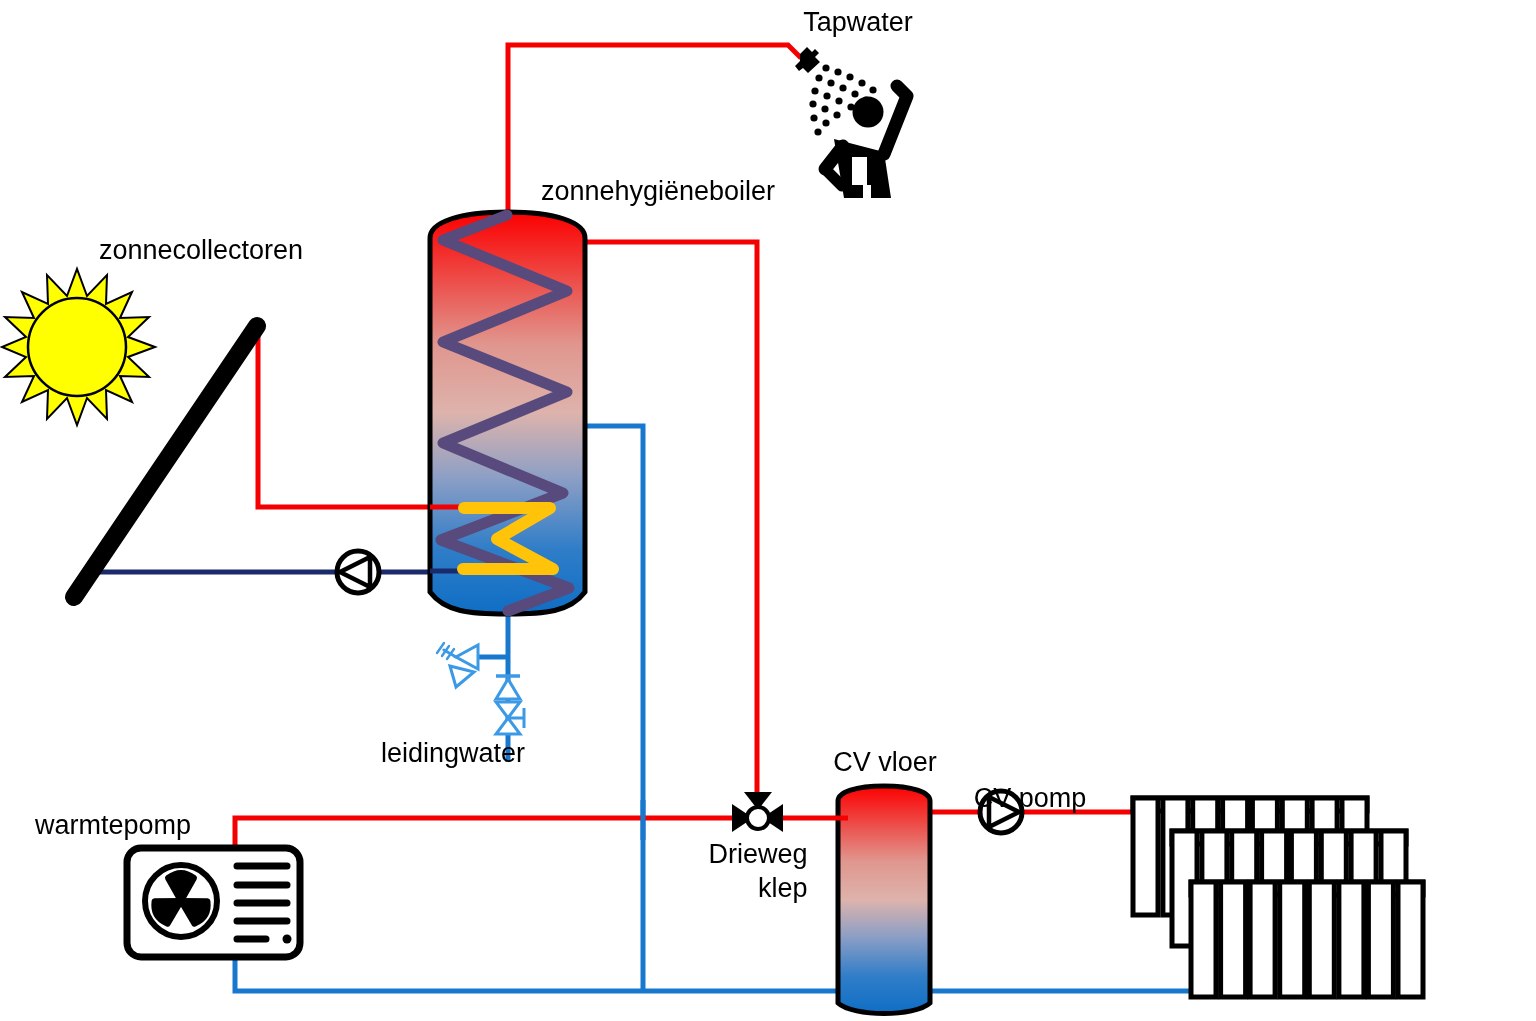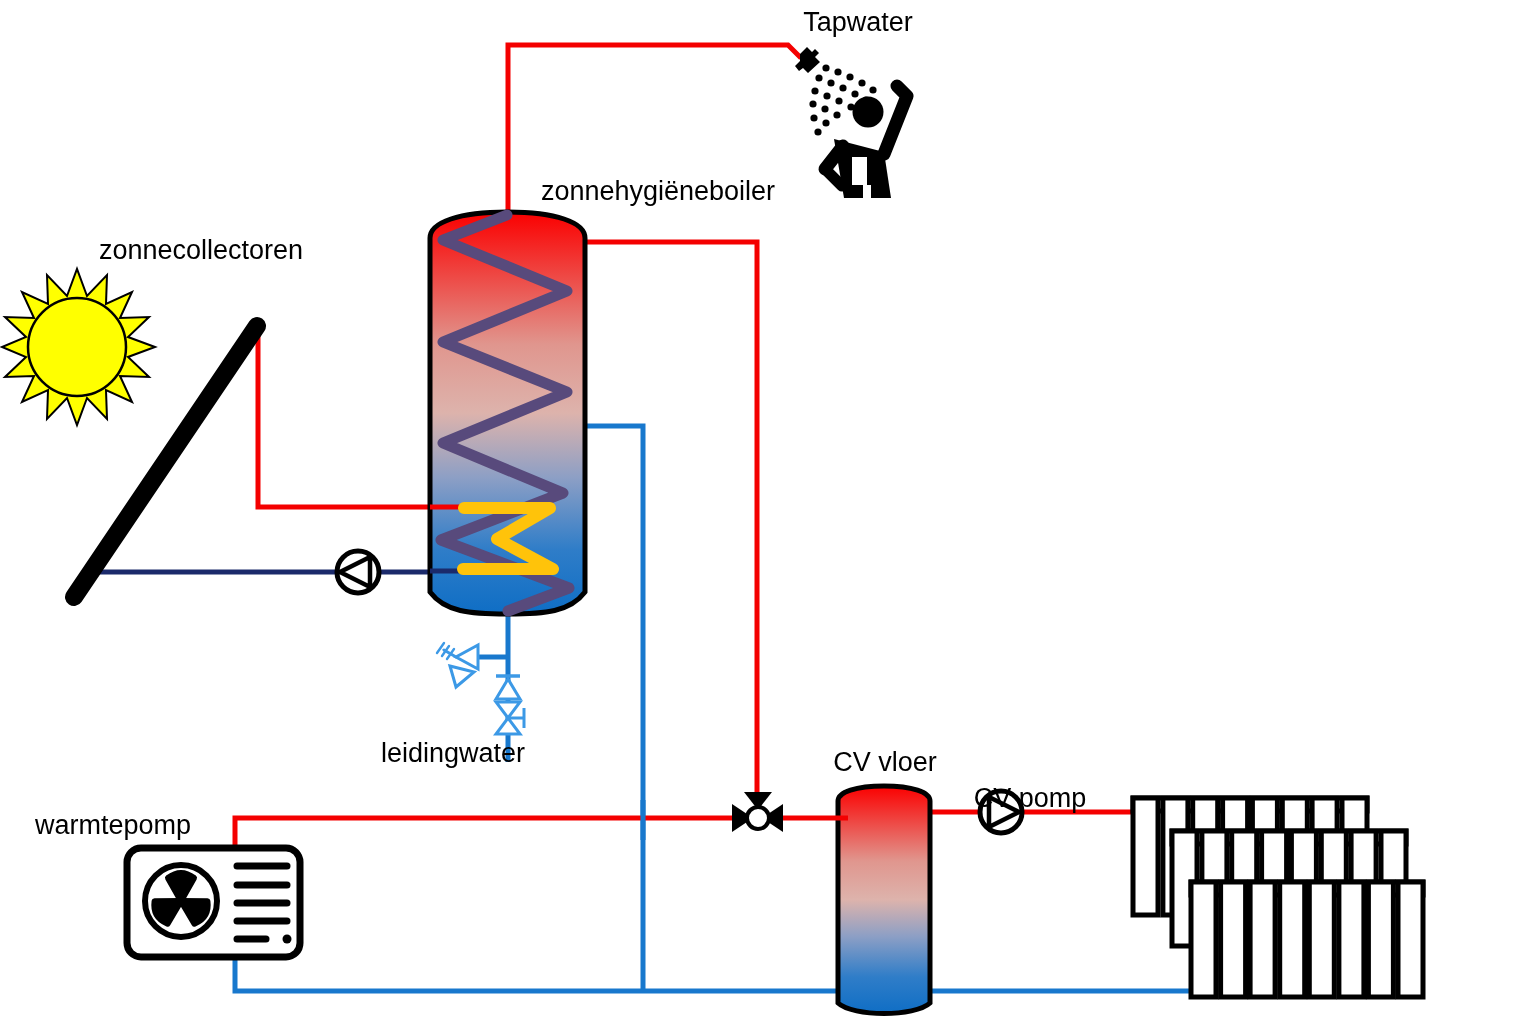--- a/index.html
+++ b/index.html
@@ -237,19 +237,23 @@
 <div class="lbl" style="left:858px; top:6px;">Tapwater</div>
 
 <div class="lbl" style="left:201px; top:234px;">zonnecollectoren</div>
 
 <div class="lbl" style="left:658px; top:175px;">zonnehygiëneboiler</div>
 
 <div class="lbl" style="left:453px; top:737px;">leidingwater</div>
 
 <div class="lbl" style="left:113px; top:809px;">warmtepomp</div>
 
+<div class="lbl" style="left:758px; top:838px;">
+  <div>Drieweg</div>
+  <div>klep</div>
+</div>
 
 <div class="lbl" style="left:885px; top:746px;">CV vloer</div>
 
 <div class="lbl" style="left:1030px; top:749px;margin-top:33px;">CV pomp</div>
 
 
 </div>
 
 </body></html>

